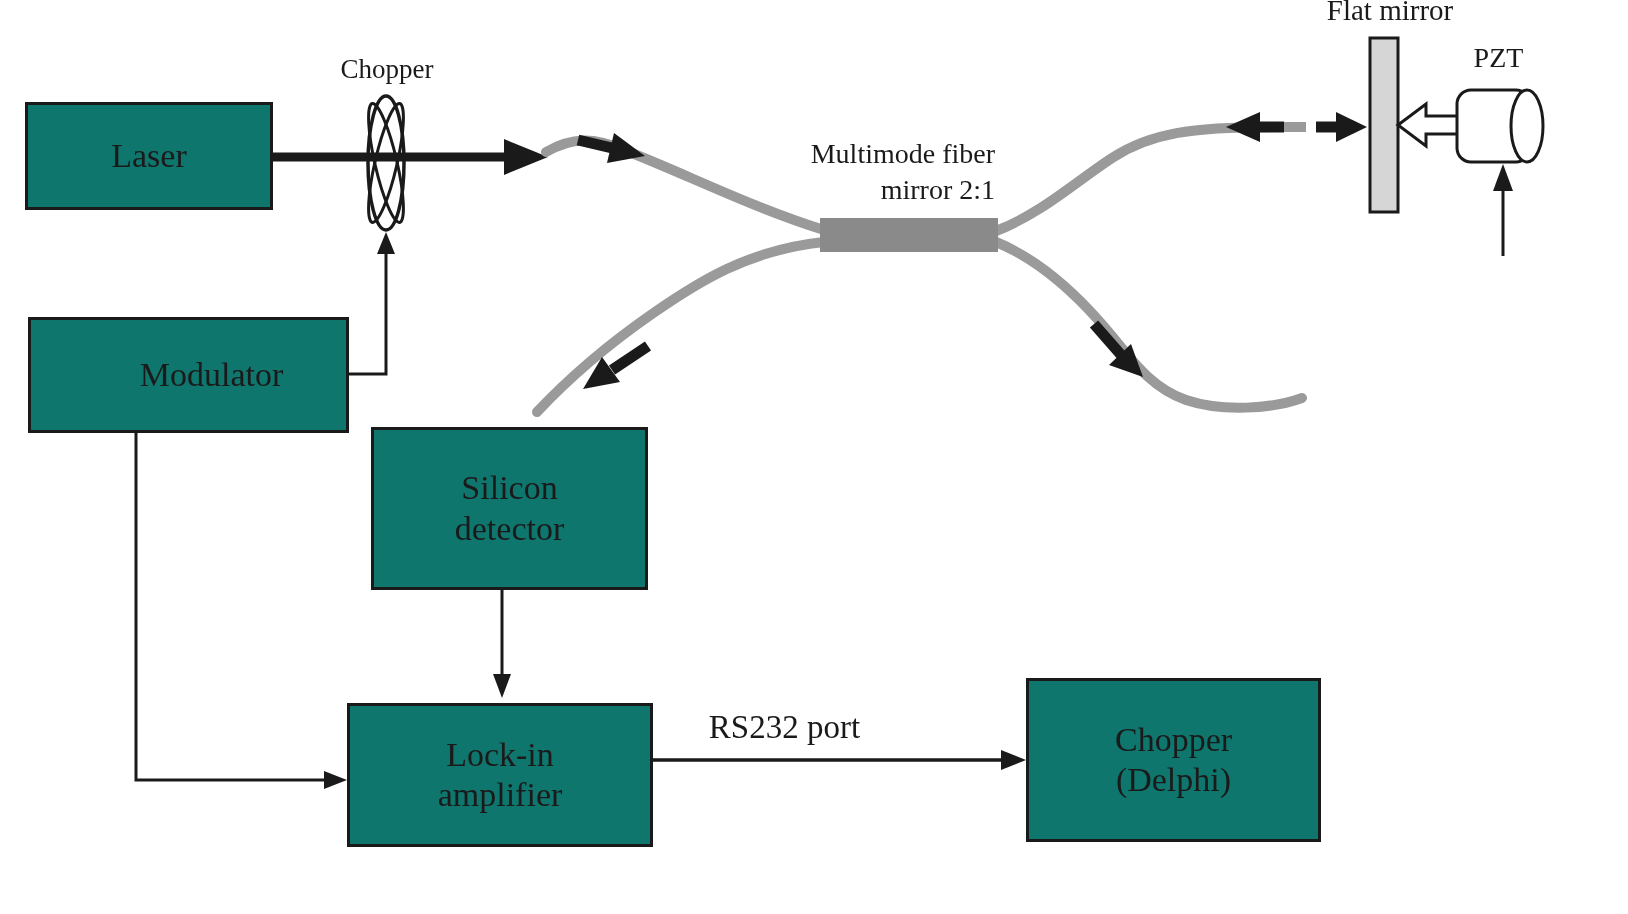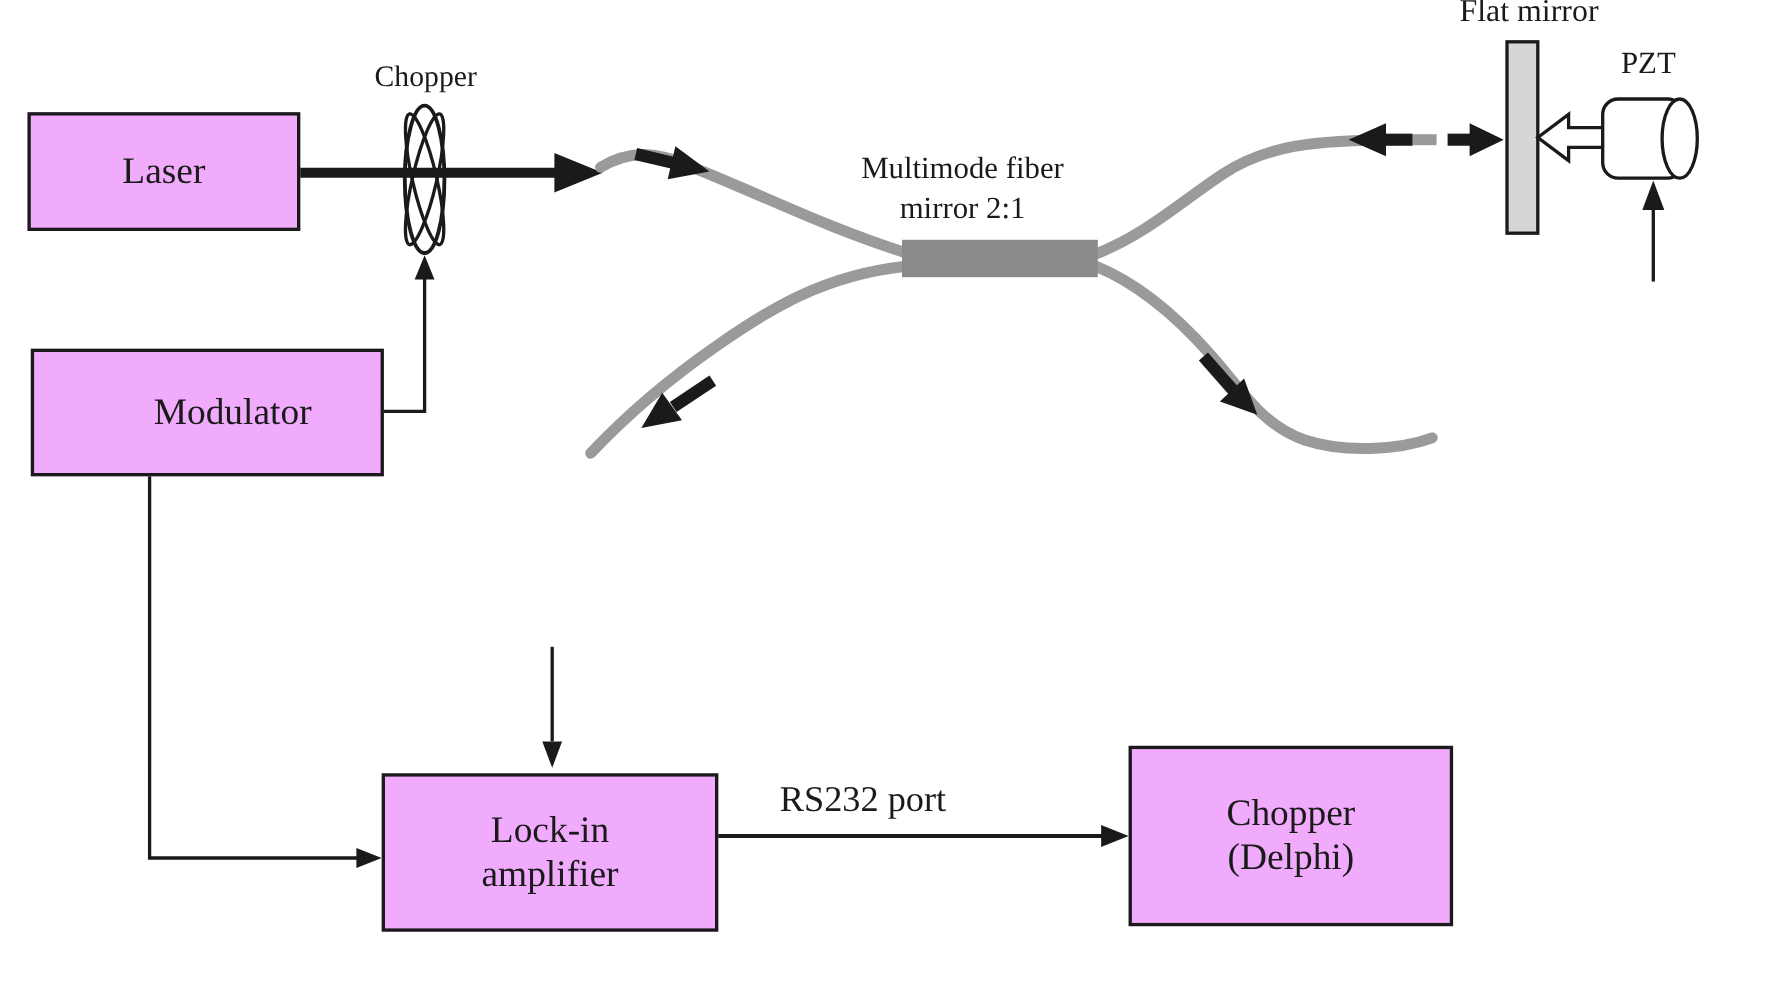--- a/index.html
+++ b/index.html
@@ -13,21 +13,21 @@
     position:relative;
     width:1628px;height:914px;
     background:#ffffff;
     overflow:hidden;
     font-family:"Liberation Serif","DejaVu Serif",serif;
     color:var(--ink);
   }
   .stage svg{position:absolute;left:0;top:0;}
   .box{
     position:absolute;
-    background:#f0abfc;
+    background:#0f766e;
     border:3px solid var(--ink);
     display:flex;
     flex-direction:column;
     align-items:center;
     justify-content:center;
     text-align:center;
     font-size:34px;
     line-height:1.18;
     z-index:2;
   }
@@ -115,35 +115,39 @@
   </svg>
 
   <div class="box" style="left:25px;top:102px;width:242px;height:102px;">
     <span>Laser</span>
   </div>
 
   <div class="box" style="left:28px;top:317px;width:269px;height:110px;padding-left:46px;">
     <span>Modulator</span>
   </div>
 
+  <div class="box" style="left:371px;top:427px;width:271px;height:157px;">
+    <span>Silicon</span>
+    <span>detector</span>
+  </div>
 
   <div class="box" style="left:347px;top:703px;width:300px;height:138px;text-align:right;">
     <span>Lock-in</span>
     <span>amplifier</span>
   </div>
 
   <div class="box" style="left:1026px;top:678px;width:289px;height:158px;">
     <span>Chopper</span>
     <span>(Delphi)</span>
   </div>
 
 
   <div class="lbl" style="left:310px;top:52px;width:154px;font-size:27px;">Chopper</div>
 
-  <div class="lbl center" style="left:755px;top:136px;width:240px;font-size:28px;">
+  <div class="lbl center" style="left:755px;top:136px;width:240px;font-size:28px;align-items:flex-end;">
     <span>Multimode fiber</span>
     <span>mirror 2:1</span>
   </div>
 
   <div class="lbl" style="left:1295px;top:-8px;width:190px;font-size:29px;">Flat mirror</div>
 
   <div class="lbl" style="left:1446px;top:40px;width:105px;font-size:28px;">PZT</div>
 
   <div class="lbl" style="left:672px;top:706px;width:225px;font-size:33px;font-family:Liberation Serif, serif;">RS232 port</div>
 

